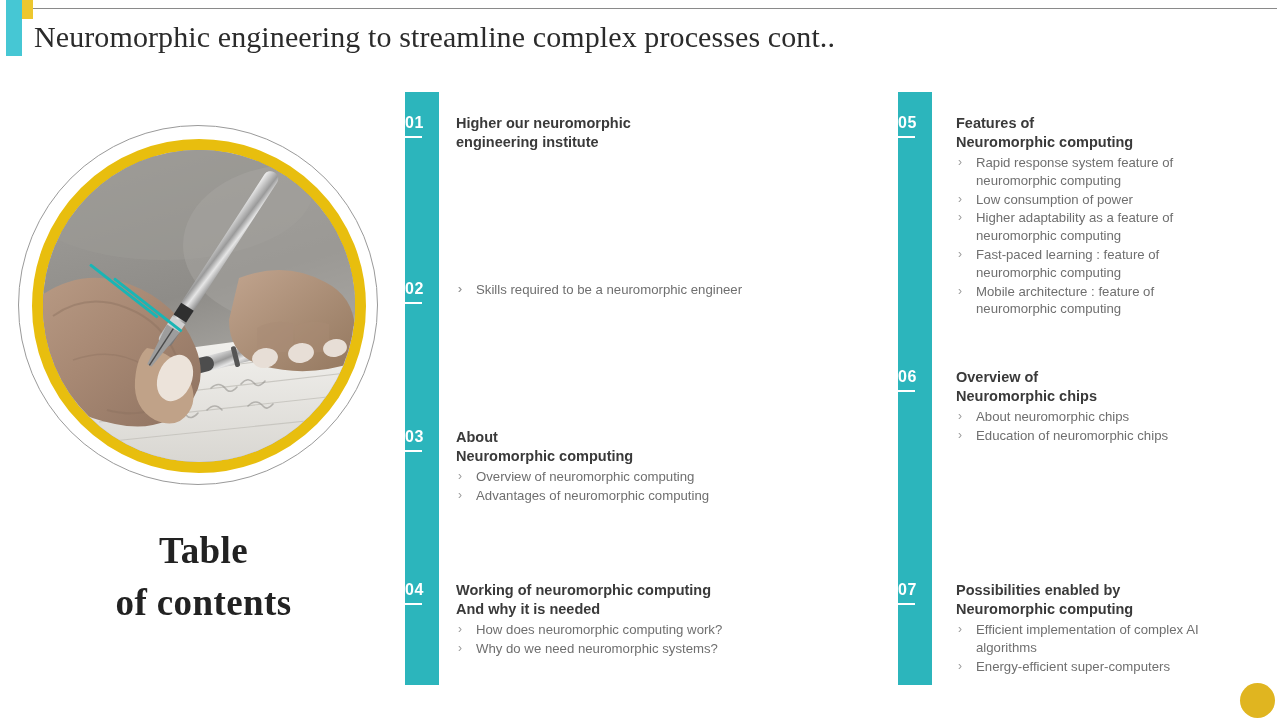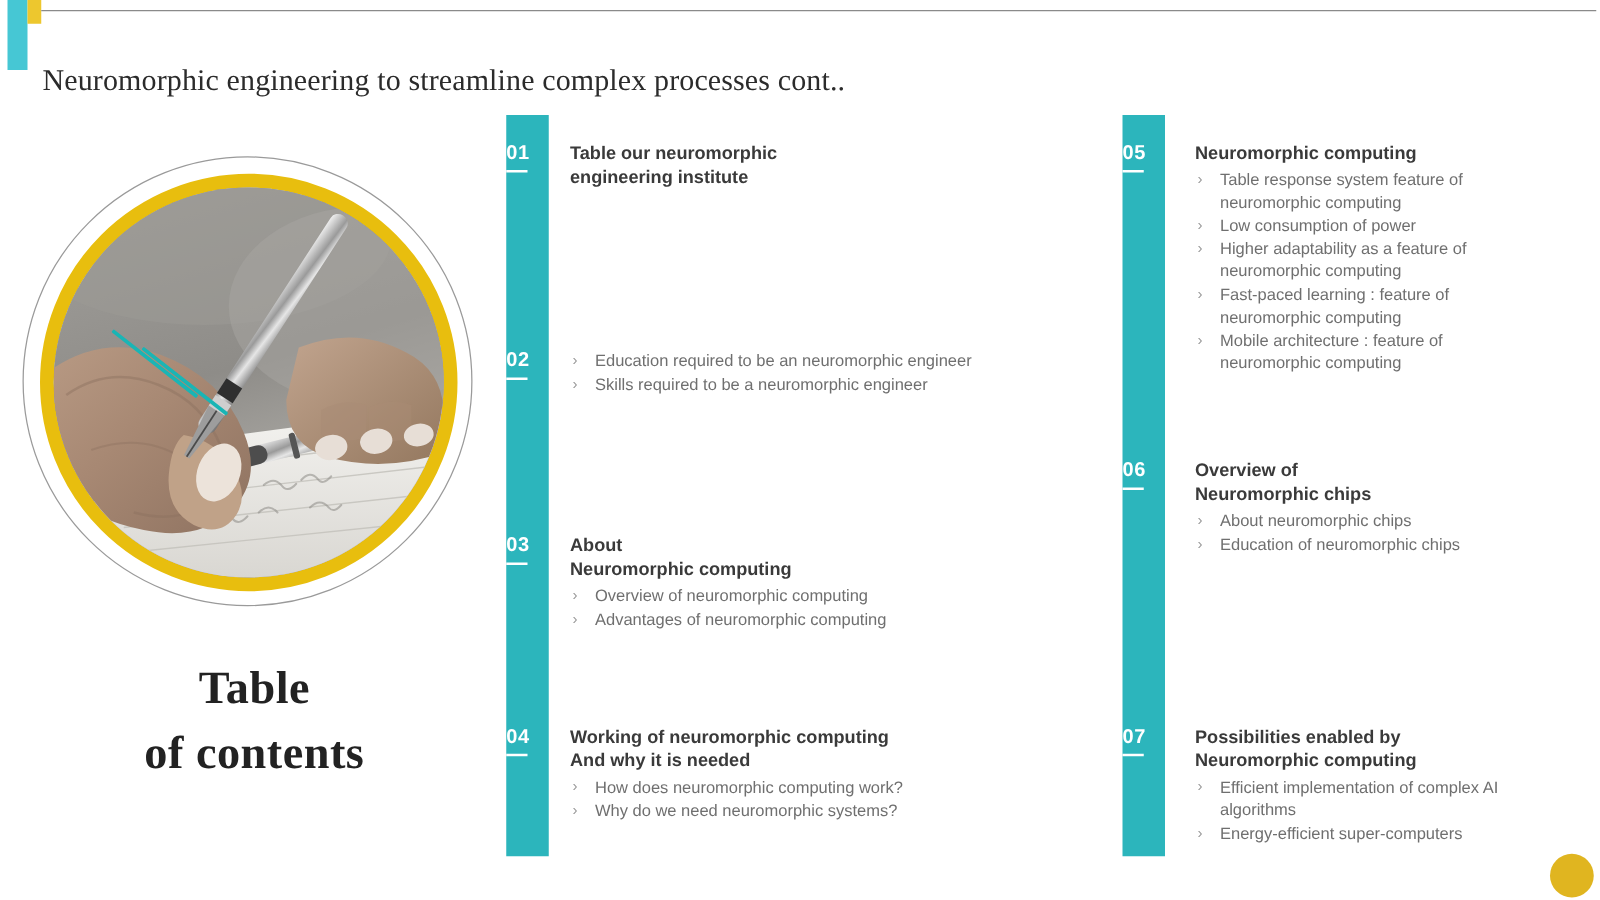--- a/index.html
+++ b/index.html
@@ -44,26 +44,25 @@
     width: 1244px;
     height: 1px;
     background: #8a8a8a;
   }
   .slide-title {
     position: absolute;
     left: 34px;
     top: 20px;
     width: 1200px;
     font-family: "Liberation Serif", serif;
-    font-size: 24px;
+    font-size: 30px;
     font-weight: 400;
     color: #2b2b2b;
     letter-spacing: 0.1px;
     white-space: nowrap;
-    margin-top: 32px;
   }
 
   
   .circle-wrap {
     position: absolute;
     left: 18px;
     top: 125px;
     width: 362px;
     height: 362px;
   }
@@ -336,30 +335,30 @@
     <div>of contents</div>
   </div>
 
   <div class="column col-left">
     <div class="col-rail"></div>
     <div id="left-entries">
         <div class="toc-entry" style="top: 22px;">
           <div class="entry-num">01<span class="num-underline"></span></div>
           <div class="entry-body">
             <div class="entry-title">
-              <span>Table our neuromorphic</span>
+              <span>Higher our neuromorphic</span>
               <span>engineering institute</span>
             </div>
           </div>
         </div>
         <div class="toc-entry" style="top: 188px;">
           <div class="entry-num">02<span class="num-underline"></span></div>
           <div class="entry-body">
             <ul class="bullets">
-              <li><span class="chev">›</span><span>Education required to be an neuromorphic engineer</span></li>
+              <li><span class="chev">›</span></li>
               <li><span class="chev">›</span><span>Skills required to be a neuromorphic engineer</span></li>
             </ul>
           </div>
         </div>
         <div class="toc-entry" style="top: 336px;">
           <div class="entry-num">03<span class="num-underline"></span></div>
           <div class="entry-body">
             <div class="entry-title">
               <span>About</span>
               <span>Neuromorphic computing</span>
@@ -386,24 +385,25 @@
       </div>
   </div>
 
   <div class="column col-right">
     <div class="col-rail"></div>
     <div id="right-entries">
         <div class="toc-entry" style="top: 22px;">
           <div class="entry-num">05<span class="num-underline"></span></div>
           <div class="entry-body">
             <div class="entry-title">
+              <span>Features of</span>
               <span>Neuromorphic computing</span>
             </div>
             <ul class="bullets">
-              <li><span class="chev">›</span><span>Table response system feature of neuromorphic computing</span></li>
+              <li><span class="chev">›</span><span>Rapid response system feature of neuromorphic computing</span></li>
               <li><span class="chev">›</span><span>Low consumption of power</span></li>
               <li><span class="chev">›</span><span>Higher adaptability  as a feature of neuromorphic computing</span></li>
               <li><span class="chev">›</span><span>Fast-paced learning : feature of neuromorphic computing</span></li>
               <li><span class="chev">›</span><span>Mobile architecture : feature of neuromorphic computing</span></li>
             </ul>
           </div>
         </div>
         <div class="toc-entry" style="top: 276px;">
           <div class="entry-num">06<span class="num-underline"></span></div>
           <div class="entry-body">

